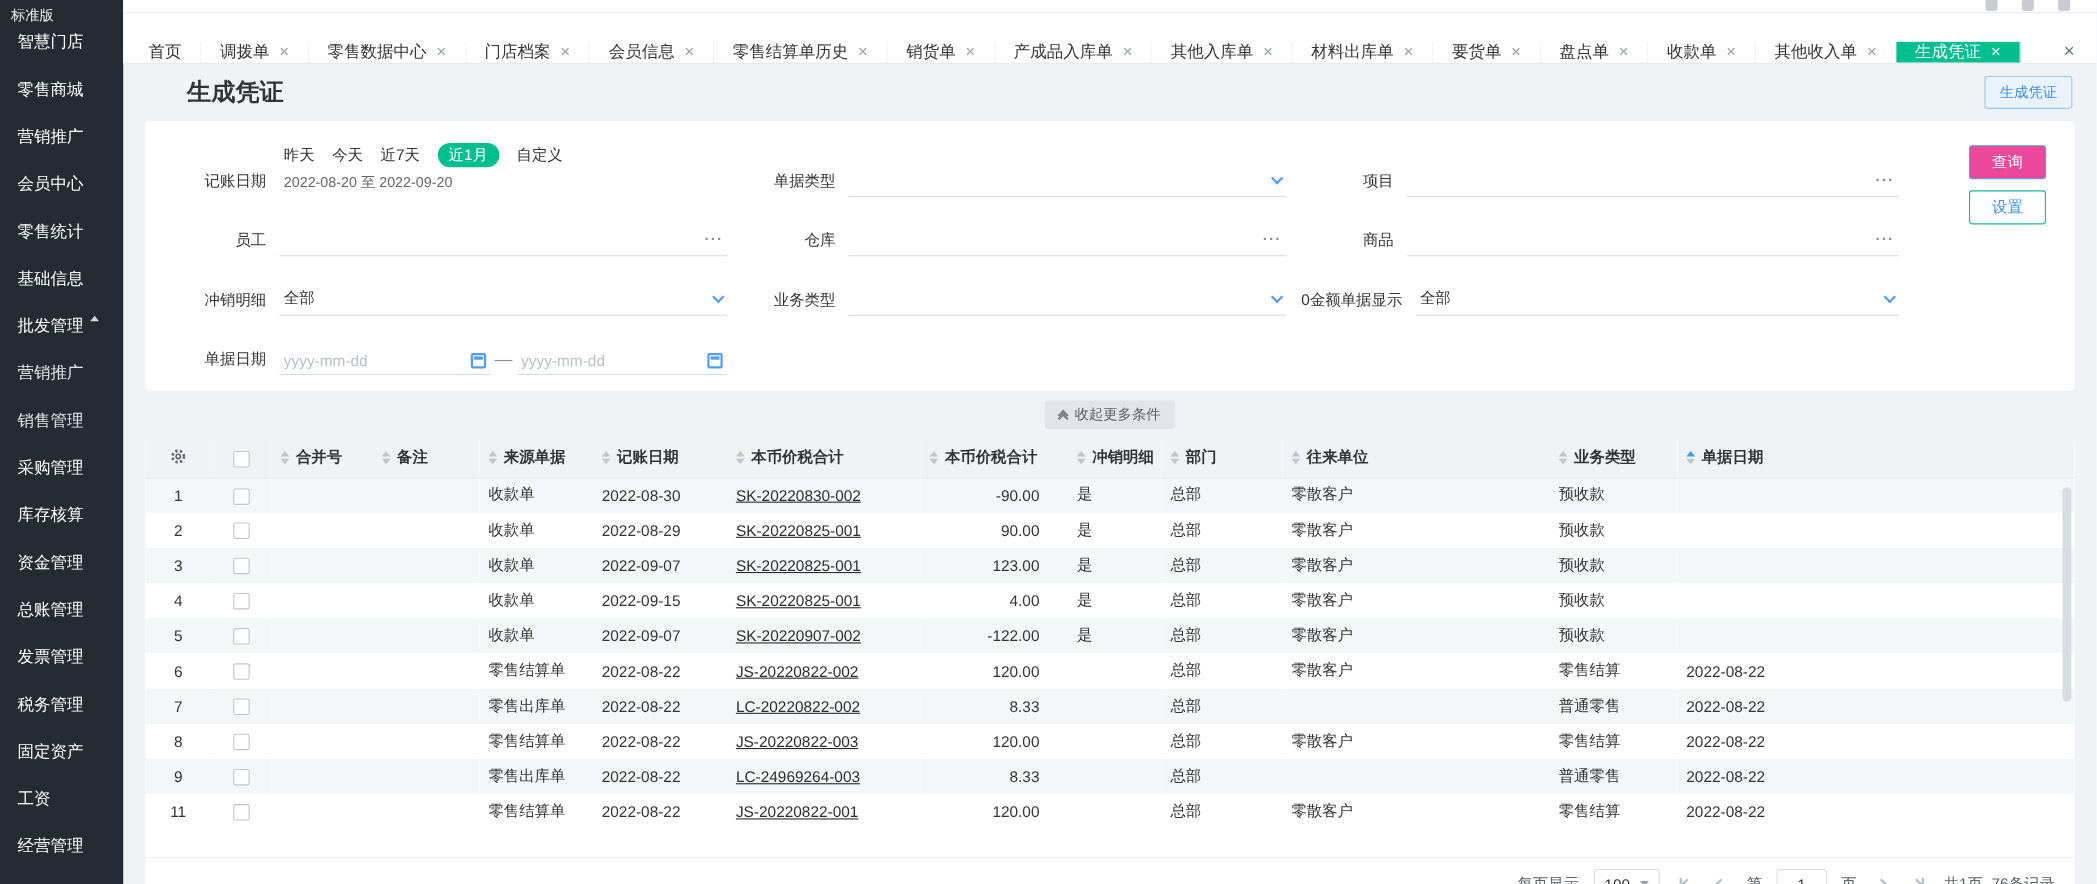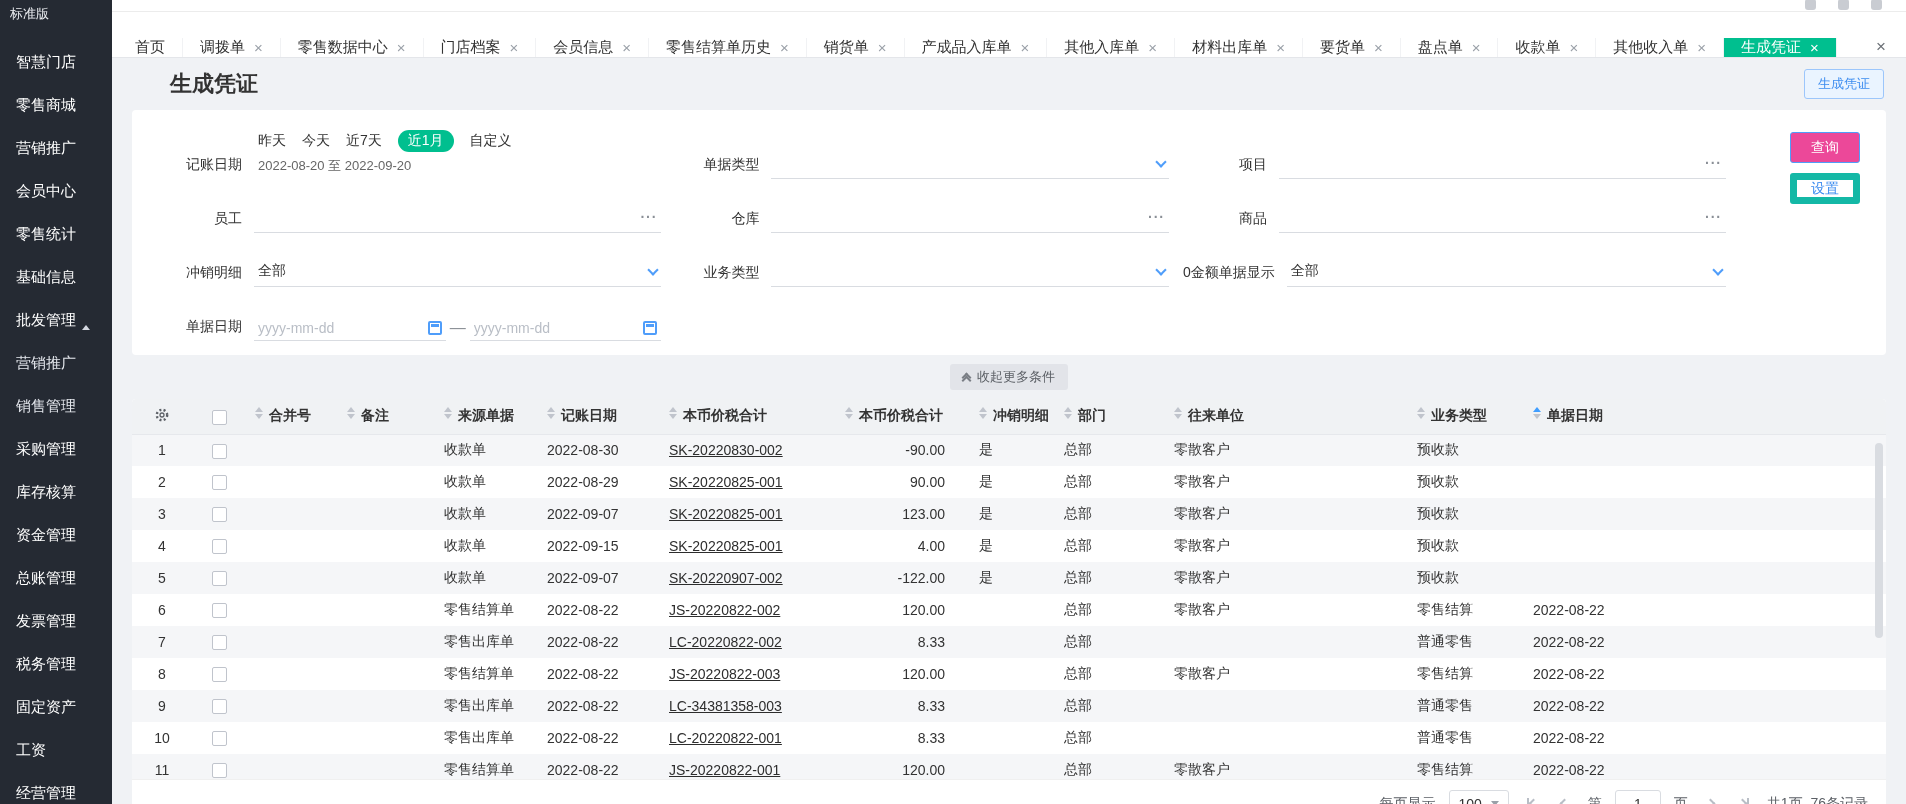--- a/index.html
+++ b/index.html
@@ -3,21 +3,21 @@
 <meta charset="utf-8">
 <style>
   * { margin:0; padding:0; box-sizing:border-box; }
   html,body { width:1906px; height:804px; overflow:hidden; }
   body { font-family:"Liberation Sans","DejaVu Sans",sans-serif; background:#f0f2f5; color:#333; }
   .app { display:flex; width:100%; height:100%; }
 
   
   .sidebar { width:112px; flex-shrink:0; background:#252a33; color:#fff; overflow:hidden; display:flex; flex-direction:column; }
   .edition { font-size:13px; color:#eceef2; padding:5px 10px 6px; }
-  .side-item { height:43px; flex-shrink:0; display:flex; align-items:flex-end; gap:6px; padding-left:16px; font-size:15px; color:#fff; cursor:pointer; white-space:nowrap; }
+  .side-item { height:43px; flex-shrink:0; display:flex; align-items:flex-start; gap:6px; padding-left:16px; font-size:15px; color:#fff; cursor:pointer; white-space:nowrap; }
   .side-item.child { color:#e3e6ec; }
   .caret-up { width:0; height:0; border-left:4px solid transparent; border-right:4px solid transparent; border-bottom:5px solid #d4d8e0; }
 
   
   .main { flex:1; min-width:0; display:flex; flex-direction:column; }
   .topstrip { height:12px; background:#fff; border-bottom:1px solid #ececec; display:flex; justify-content:flex-end; align-items:flex-end; gap:22px; padding:0 24px 1px 0; overflow:hidden; }
   .strip-ico { width:11px; height:11px; border-radius:3px; background:#c9ccd2; }
 
   
   .tabbar { height:46px; background:#fff; border-bottom:1px solid #e4e6ea; display:flex; align-items:flex-end; padding-left:6px; overflow:hidden; }
@@ -41,21 +41,21 @@
   .f-control { flex:1; border-bottom:1px solid #d9dce1; min-height:27px; display:flex; align-items:center; justify-content:space-between; padding:0 4px 4px 4px; font-size:14px; color:#333; }
   .f-plain { border-bottom:none; }
   .chev-dn { width:8px; height:8px; border-right:2px solid #4f9dfa; border-bottom:2px solid #4f9dfa; transform:rotate(45deg); margin-bottom:3px; flex-shrink:0; }
   .dots { color:#8a8f96; font-weight:bold; letter-spacing:1px; font-size:14px; }
   .quick { display:flex; align-items:center; gap:16px; font-size:14px; }
   .quick .opt { cursor:pointer; color:#333; }
   .quick .opt.active { background:#00bf8f; color:#fff; border-radius:11px; padding:2px 10px; }
   .range-sub { font-size:13px; color:#666; margin-top:5px; }
   .btn-col { grid-row:span 2; display:flex; flex-direction:column; align-items:flex-end; gap:10px; padding-top:2px; }
   .btn-primary { background:#ec4899; color:#fff; border:1px solid #4f9dfa; font-size:14px; width:70px; height:31px; border-radius:3px; cursor:pointer; }
-  .btn-outline { background:#fff; color:#3c8cf0; border:7px solid #14b8a6; font-size:14px; width:70px; height:31px; border-radius:3px; cursor:pointer; }
+  .btn-outline { background:#fff; color:#3c8cf0; border:1px solid #14b8a6; font-size:14px; width:70px; height:31px; border-radius:3px; cursor:pointer; }
   .date-pair { display:flex; align-items:flex-end; gap:4px; flex:1; }
   .date-box { flex:1; border-bottom:1px solid #d9dce1; display:flex; align-items:center; justify-content:space-between; padding:0 4px 4px 4px; }
   .date-box input { border:none; outline:none; font-size:14px; color:#333; width:110px; font-family:inherit; background:transparent; }
   .date-box input::placeholder { color:#b9bec6; }
   .cal { width:14px; height:14px; border:2px solid #4f9dfa; border-radius:2px; position:relative; flex-shrink:0; }
   .cal::before { content:''; position:absolute; left:1px; right:1px; top:1px; height:3px; background:#4f9dfa; }
   .dash { color:#8a8f96; padding-bottom:4px; }
 
   .collapse-pill { margin:9px auto 9px; width:fit-content; background:#e2e4e9; color:#5c6066; font-size:13px; border-radius:3px; padding:4px 13px; display:flex; align-items:center; gap:7px; cursor:pointer; }
   .dbl-chev { display:flex; flex-direction:column; gap:0; }
@@ -65,21 +65,21 @@
   .table-card { background:#fff; border-radius:4px; position:relative; height:438px; overflow:hidden; }
   .table-wrap { height:380px; overflow:hidden; }
   table { border-collapse:collapse; table-layout:fixed; width:100%; }
   thead th { background:#f0f2f4; height:35px; font-size:14px; font-weight:bold; color:#333; text-align:left; padding:0 8px; white-space:nowrap; overflow:hidden; border-bottom:1px solid #e6e8ec; }
   tbody td { height:32px; font-size:14px; color:#333; padding:0 8px; white-space:nowrap; overflow:hidden; }
   tbody tr:nth-child(odd) { background:#f5f6f8; }
   tbody tr:nth-child(even) { background:#fff; }
   .th-center, .td-center { text-align:center; }
   .td-num { text-align:center; color:#333; }
   .amt { text-align:right; padding-right:26px; }
-  .th-flex { display:flex; gap:6px; }
+  .th-flex { display:flex; align-items:center; gap:6px; }
   .sort { display:inline-flex; flex-direction:column; gap:2px; flex-shrink:0; }
   .sort i { width:0; height:0; border-left:4px solid transparent; border-right:4px solid transparent; display:block; }
   .sort .up { border-bottom:5px solid #c0c4cc; }
   .sort .dn { border-top:5px solid #c0c4cc; }
   .sort.asc .up { border-bottom-color:#409eff; }
   .cb { display:inline-block; width:15px; height:15px; border:1px solid #c0c4cc; border-radius:2px; background:#fff; vertical-align:middle; cursor:pointer; }
   .doclink { color:#2d2d2d; text-decoration:underline; cursor:pointer; }
   .vbar { position:absolute; right:3px; top:44px; width:8px; height:195px; background:#d9dce1; border-radius:4px; cursor:pointer; }
 
   
@@ -603,36 +603,21 @@
                   <td>零售结算</td>
                   <td>2022-08-22</td>
                 </tr>
                 <tr>
                   <td class="td-num">9</td>
                   <td class="td-center"><span class="cb"></span></td>
                   <td></td>
                   <td></td>
                   <td>零售出库单</td>
                   <td>2022-08-22</td>
-                  <td><span class="doclink">LC-34381358-003</span></td>
-                  <td class="amt">8.33</td>
-                  <td></td>
-                  <td>总部</td>
-                  <td></td>
-                  <td>普通零售</td>
-                  <td>2022-08-22</td>
-                </tr>
-                <tr>
-                  <td class="td-num">10</td>
-                  <td class="td-center"><span class="cb"></span></td>
-                  <td></td>
-                  <td></td>
-                  <td>零售出库单</td>
-                  <td>2022-08-22</td>
-                  <td><span class="doclink">LC-20220822-001</span></td>
+                  <td><span class="doclink">LC-24969264-003</span></td>
                   <td class="amt">8.33</td>
                   <td></td>
                   <td>总部</td>
                   <td></td>
                   <td>普通零售</td>
                   <td>2022-08-22</td>
                 </tr>
                 <tr>
                   <td class="td-num">11</td>
                   <td class="td-center"><span class="cb"></span></td>

